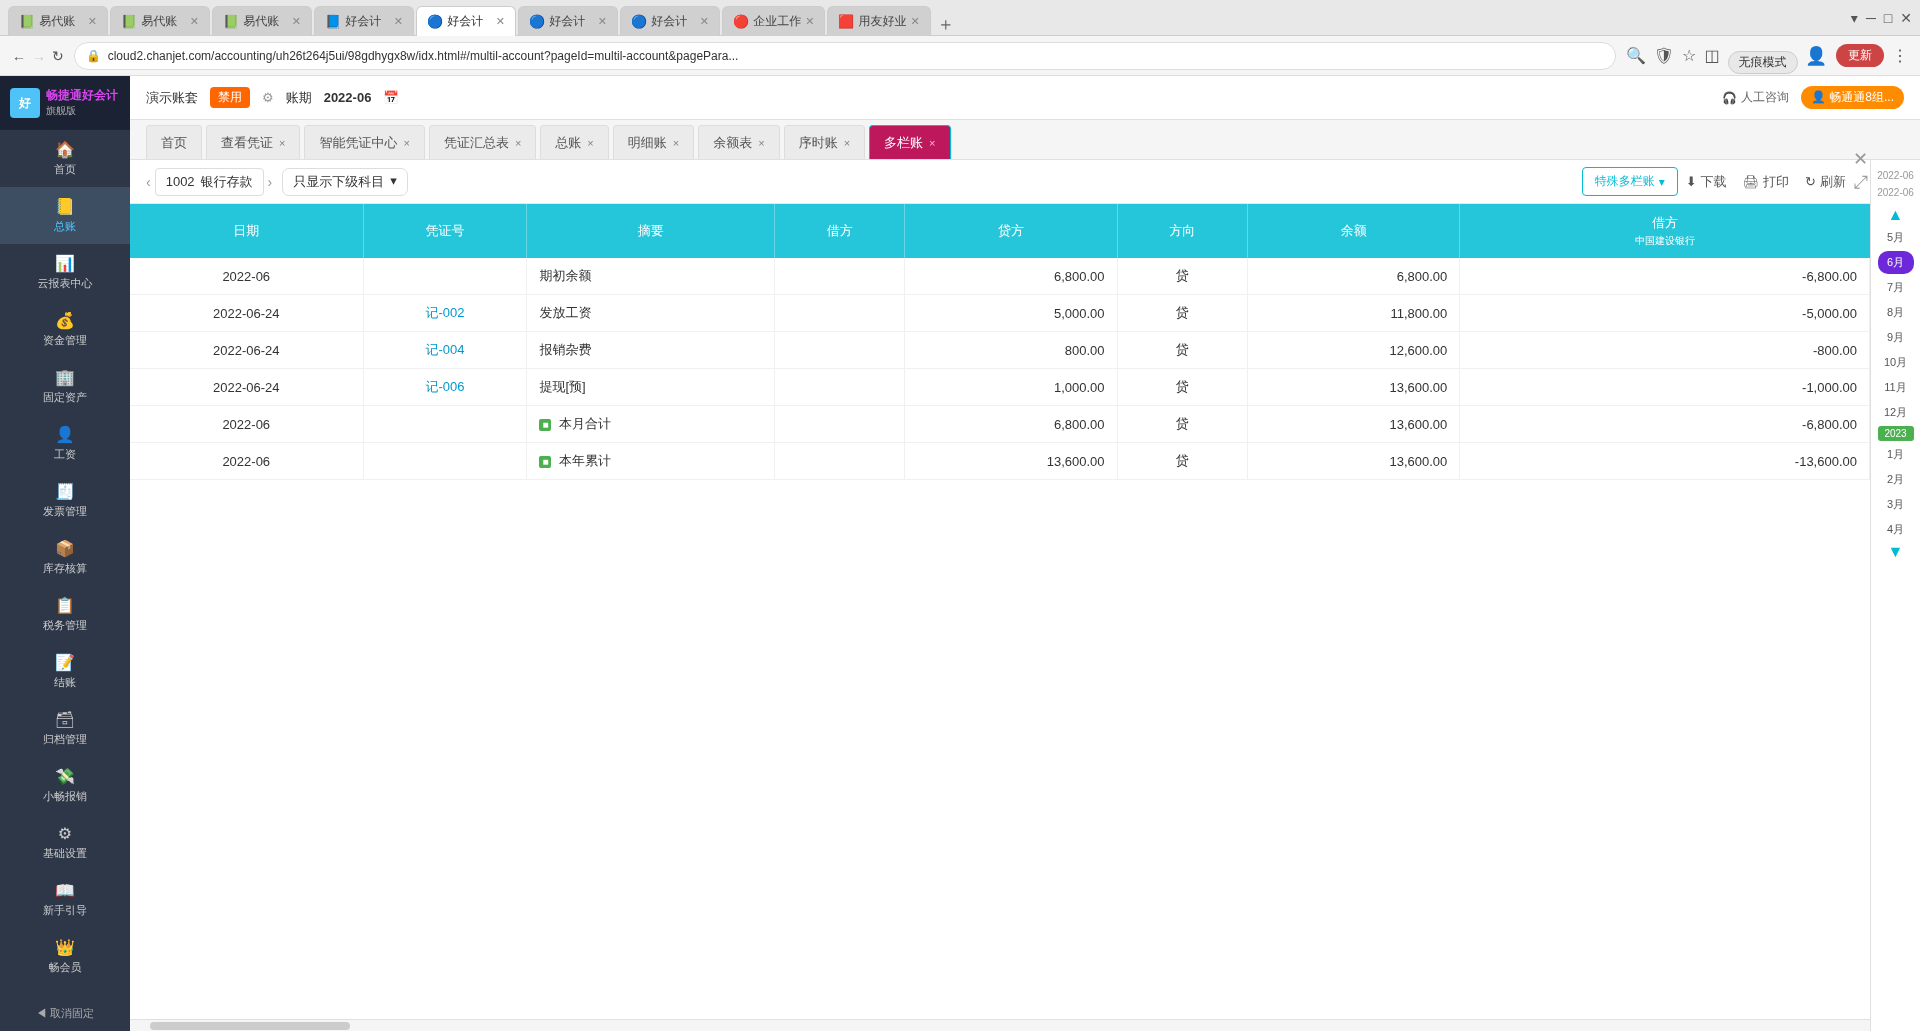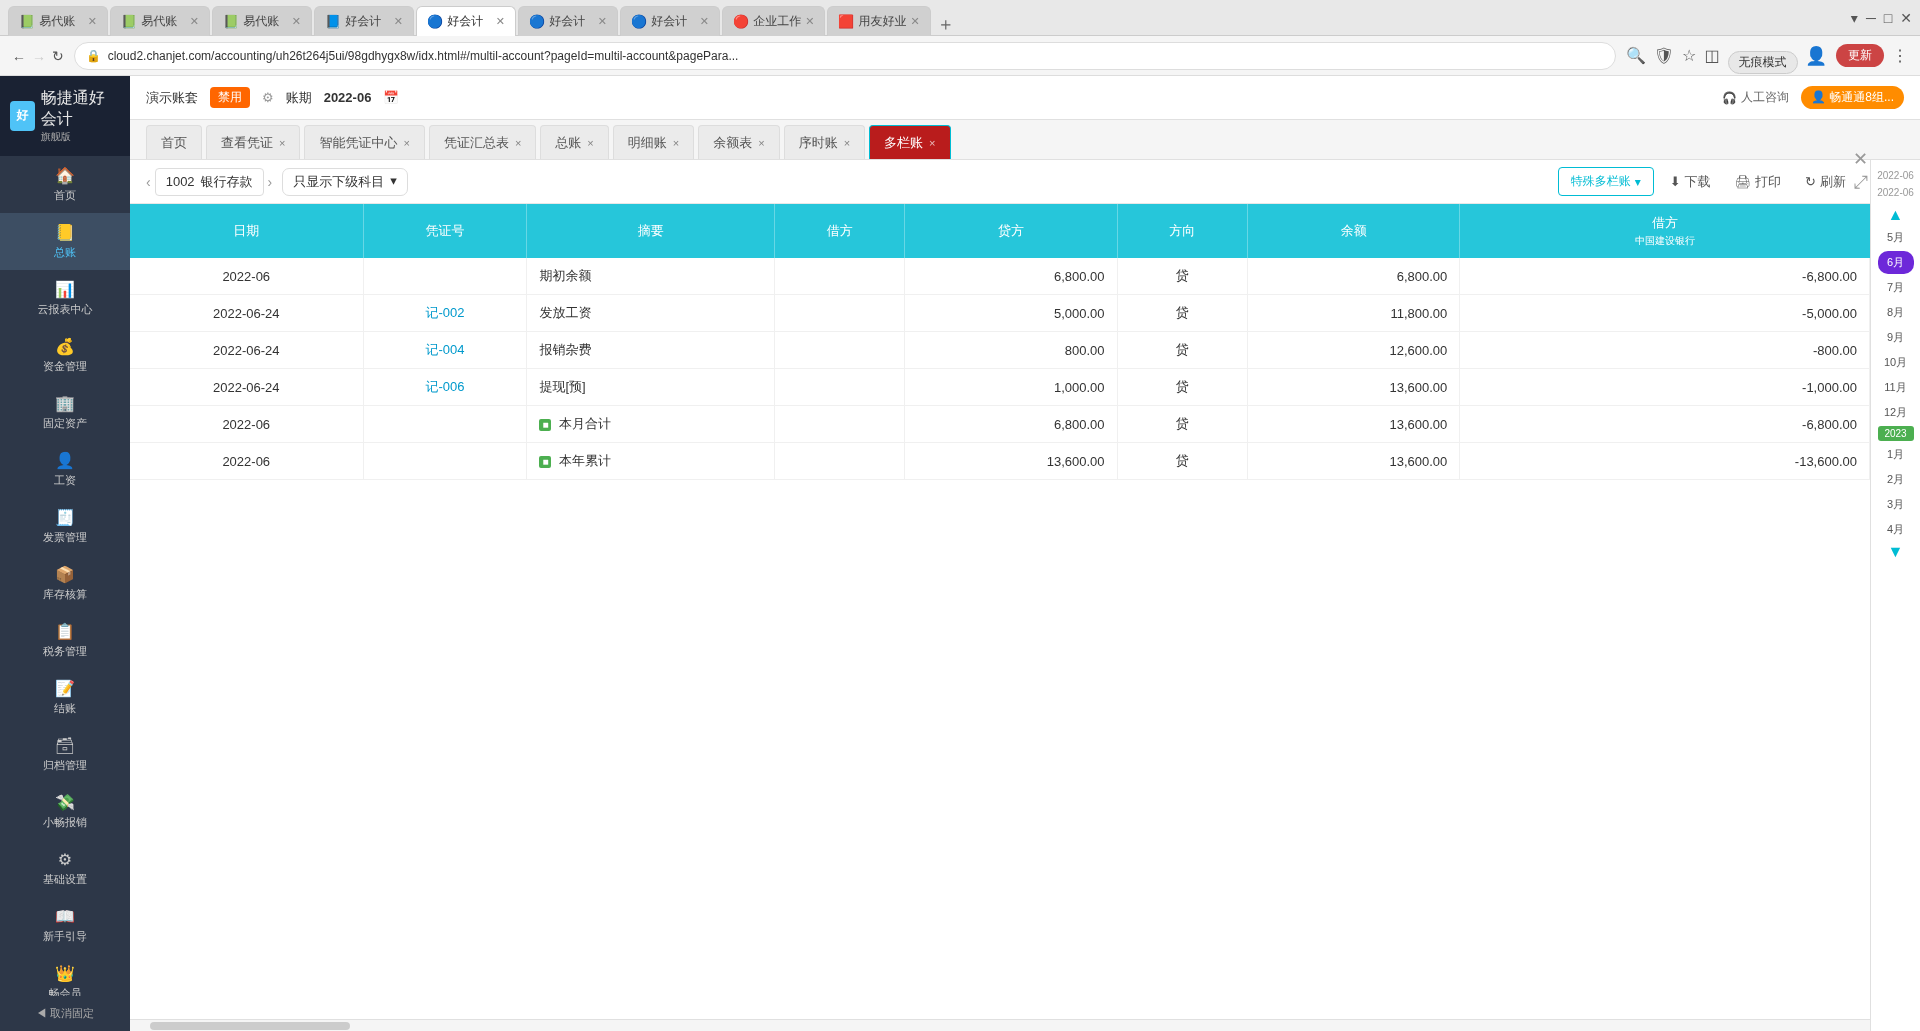--- a/index.html
+++ b/index.html
@@ -22,21 +22,21 @@
     .incognito-badge { background: #e8e8e8; border: 1px solid #ccc; border-radius: 12px; padding: 2px 10px; font-size: 12px; cursor: pointer; margin-top: 14px; }
     .update-btn { background: #c44; color: #fff; border-radius: 12px; padding: 3px 12px; font-size: 12px; cursor: pointer; }
 
     
     .app-layout { display: flex; height: calc(1031px - 76px); }
 
     
     .sidebar { width: 130px; background: #2d3748; color: #fff; display: flex; flex-direction: column; flex-shrink: 0; }
     .sidebar-logo { padding: 12px 10px; background: #1a2233; display: flex; align-items: center; gap: 6px; }
     .logo-icon { width: 30px; height: 30px; background: #4fc3f7; border-radius: 4px; display: flex; align-items: center; justify-content: center; font-size: 12px; color: #fff; font-weight: bold; }
-    .logo-text { font-size: 16px; color: #e5e5e5; line-height: 1.3; }
+    .logo-text { font-size: 12px; color: #d946ef; line-height: 1.3; font-weight: bold; }
     .logo-sub { font-size: 10px; color: #aaa; }
     .sidebar-nav { flex: 1; overflow-y: auto; }
     .sidebar-item { display: flex; flex-direction: column; align-items: center; padding: 10px 4px; cursor: pointer; color: #ccc; gap: 3px; }
     .sidebar-item.active { background: #3d4e63; color: #4fc3f7; }
     .sidebar-item .s-icon { font-size: 16px; }
     .sidebar-item .s-label { font-size: 11px; text-align: center; }
     .sidebar-footer { padding: 10px; text-align: center; font-size: 11px; color: #aaa; cursor: pointer; }
 
     
     .main-content { flex: 1; display: flex; flex-direction: column; overflow: hidden; background: #fff; }
@@ -44,30 +44,30 @@
     
     .top-bar { height: 44px; background: #fff; border-bottom: 1px solid #e0e0e0; display: flex; align-items: center; padding: 0 16px; gap: 12px; }
     .demo-badge { background: #ff6600; color: #fff; padding: 2px 8px; border-radius: 4px; font-size: 12px; }
     .top-bar-right { margin-left: auto; display: flex; align-items: center; gap: 12px; }
     .consult-btn { display: flex; align-items: center; gap: 4px; color: #666; font-size: 12px; cursor: pointer; }
     .user-badge { background: #ff8c00; color: #fff; border-radius: 16px; padding: 3px 10px; font-size: 12px; cursor: pointer; }
 
     
     .tab-nav { height: 40px; background: #f5f5f5; border-bottom: 1px solid #e0e0e0; display: flex; align-items: flex-end; padding: 0 16px; overflow-x: auto; }
     .nav-tab { height: 34px; padding: 0 14px; display: flex; align-items: center; gap: 6px; font-size: 13px; color: #555; cursor: pointer; border: 1px solid #ddd; border-bottom: none; border-radius: 4px 4px 0 0; background: #ebebeb; margin-right: 4px; }
-    .nav-tab.active { background: #b91c1c; color: #fff; border-color: #00bcd4; align-items: center; }
+    .nav-tab.active { background: #be185d; color: #fff; border-color: #00bcd4; align-items: center; }
     .nav-tab .tab-x { font-size: 11px; opacity: 0.7; cursor: pointer; }
 
     
     .content-toolbar { height: 44px; background: #fff; border-bottom: 1px solid #e8e8e8; display: flex; align-items: center; padding: 0 16px; gap: 10px; }
     .breadcrumb-nav { display: flex; align-items: center; gap: 4px; font-size: 13px; color: #333; }
     .breadcrumb-nav .nav-arrow { color: #999; cursor: pointer; font-size: 14px; }
     .account-selector { background: #fff; border: 1px solid #ddd; border-radius: 4px; padding: 4px 10px; font-size: 13px; display: flex; align-items: center; gap: 6px; cursor: pointer; }
     .sub-filter { background: #fff; border: 1px solid #ddd; border-radius: 7px; padding: 4px 10px; font-size: 13px; display: flex; align-items: flex-start; gap: 6px; cursor: pointer; }
-    .toolbar-right { margin-left: auto; display: flex; align-items: center; gap: 8px; }
+    .toolbar-right { margin-left: auto; display: flex; align-items: center; }
     .multi-btn { border: 1px solid #00bcd4; color: #00bcd4; border-radius: 4px; padding: 5px 12px; font-size: 12px; cursor: pointer; display: flex; align-items: center; gap: 4px; background: #fff; }
     .action-btn { color: #555; font-size: 13px; cursor: pointer; display: flex; align-items: center; gap: 4px; padding: 5px 8px; }
 
     
     .table-container { flex: 1; overflow-y: auto; overflow-x: auto; }
     .ledger-table { width: 100%; border-collapse: collapse; min-width: 1200px; }
     .ledger-table thead tr { background: #26c6da; color: #fff; }
     .ledger-table thead th { padding: 10px 12px; text-align: center; font-weight: normal; font-size: 13px; border-right: 1px solid rgba(255,255,255,0.3); white-space: nowrap; }
     .ledger-table thead th:last-child { border-right: none; }
     .ledger-table tbody tr { border-bottom: 1px solid #f0f0f0; }

